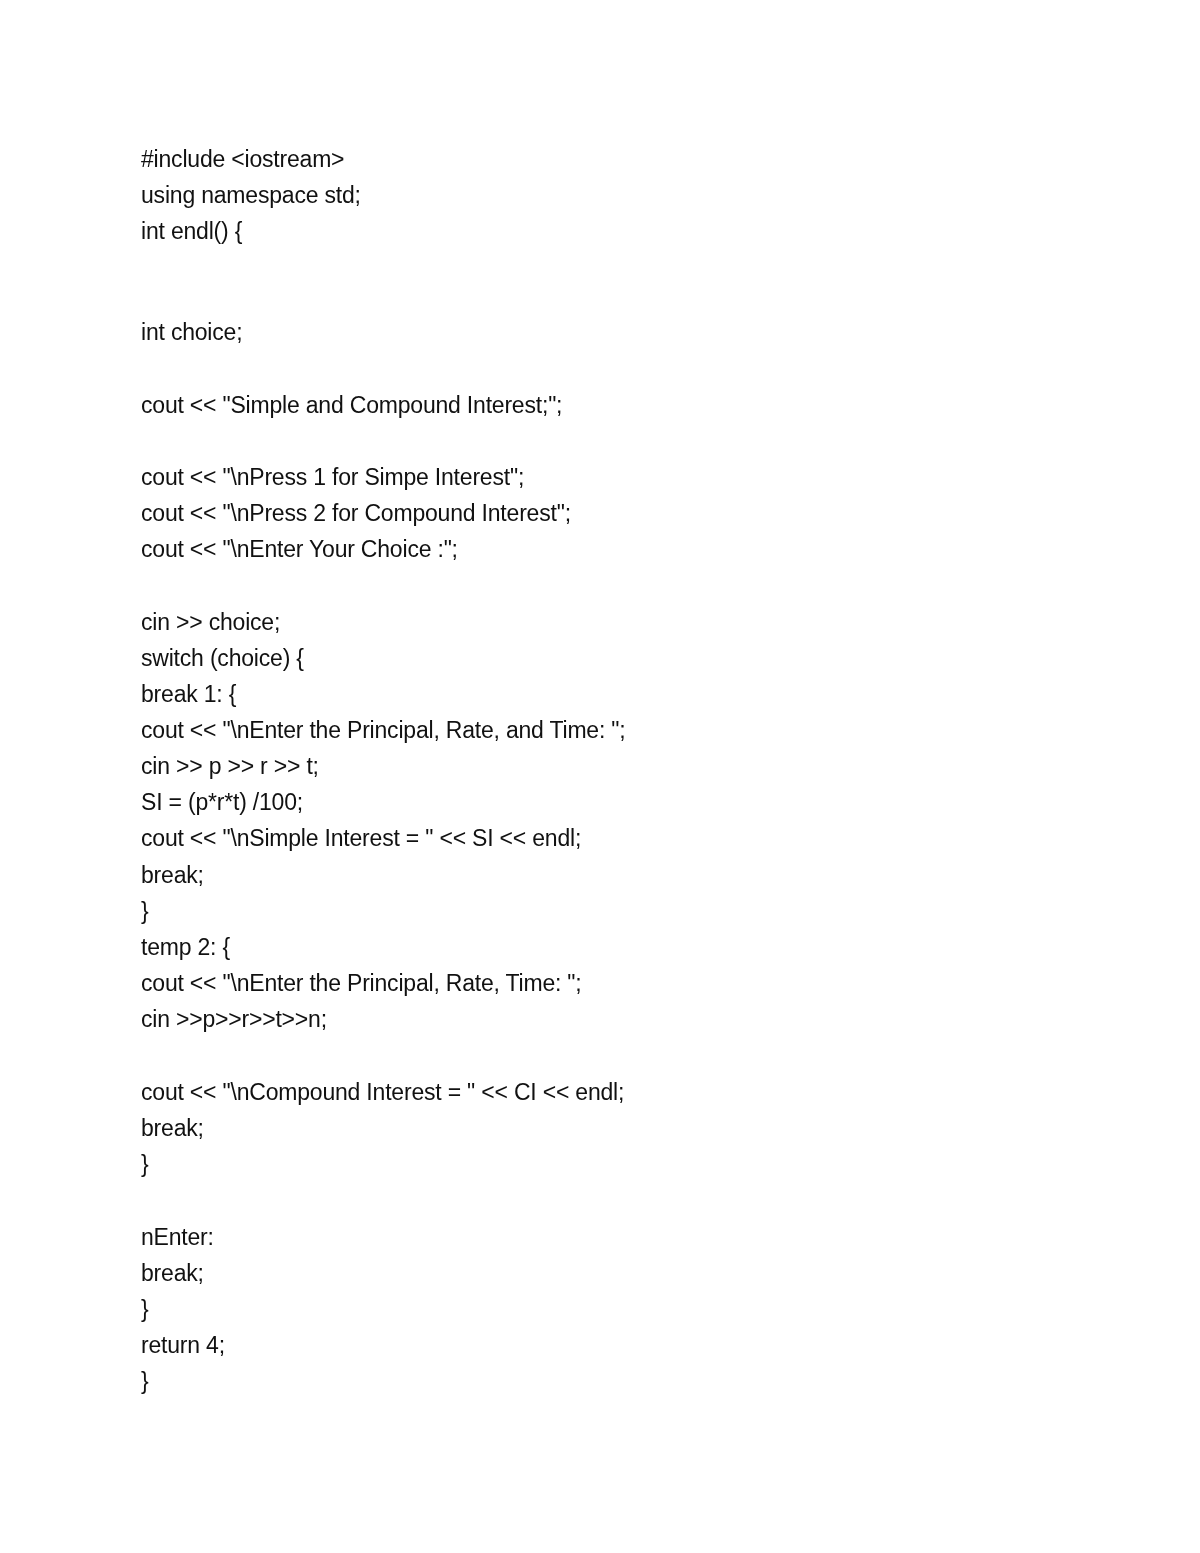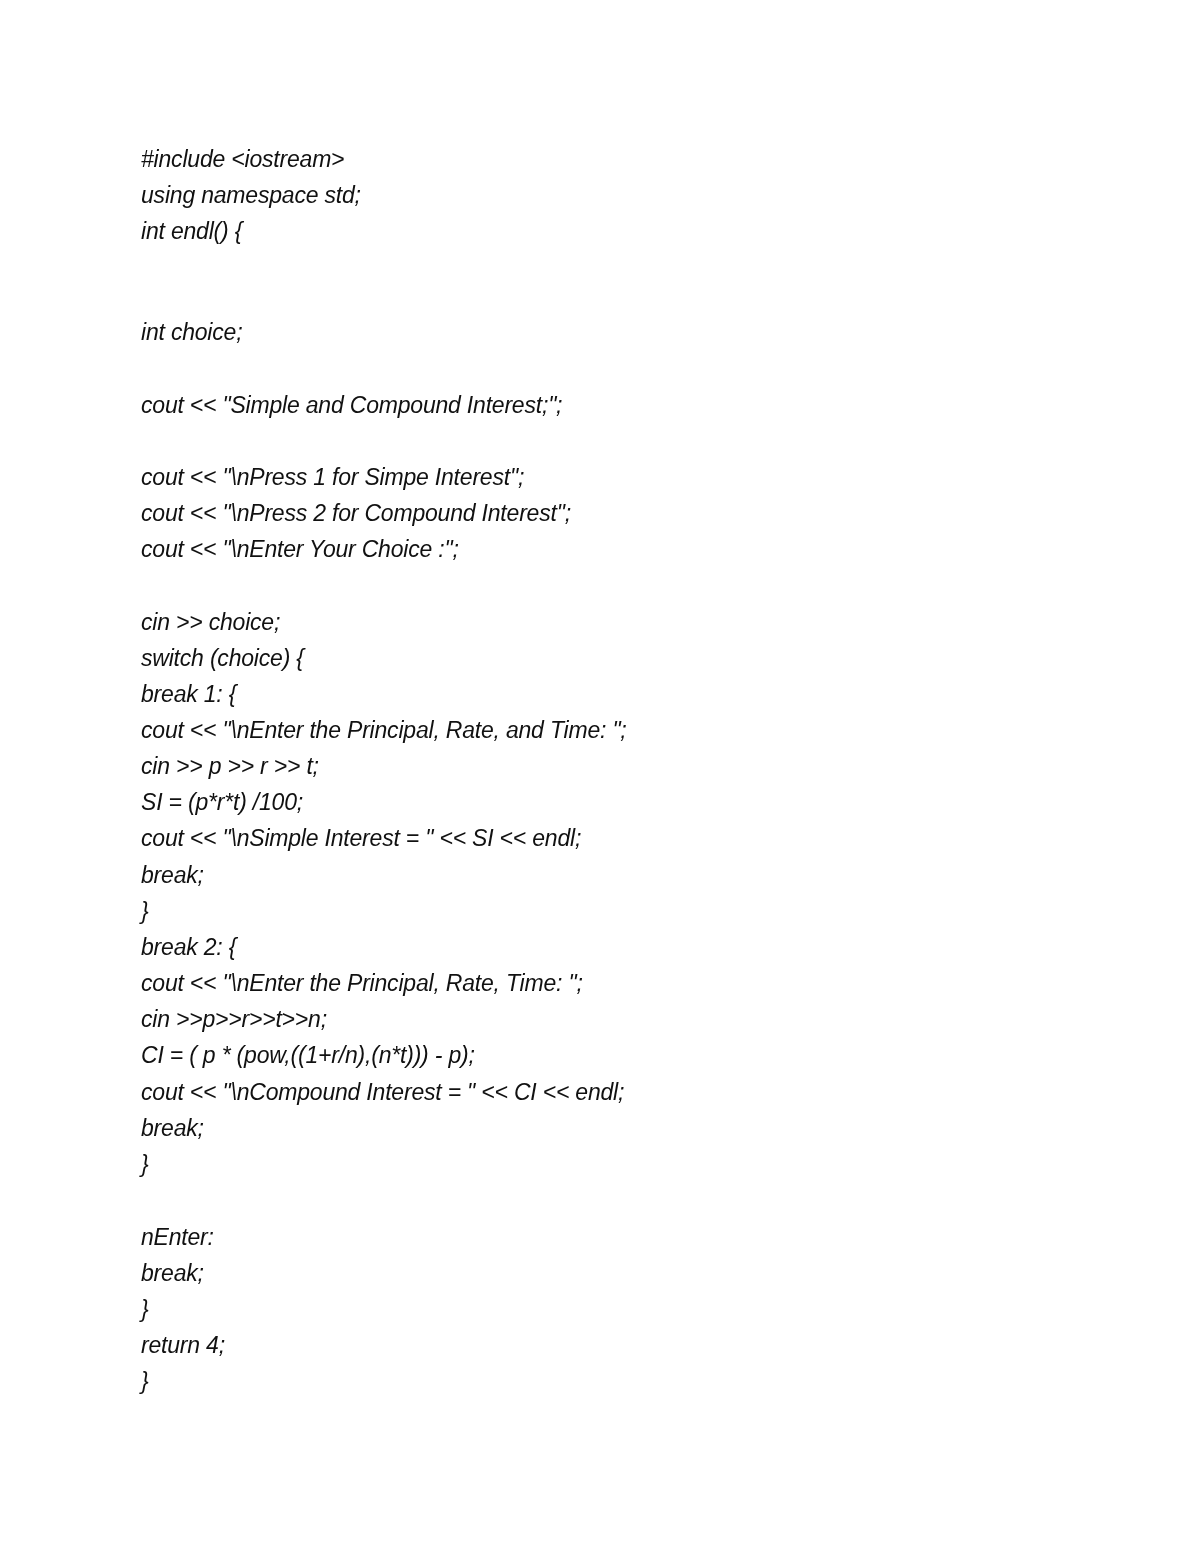--- a/index.html
+++ b/index.html
@@ -13,21 +13,20 @@
       position: relative;
       overflow: hidden;
     }
     .page {
       position: absolute;
       left: 0;
       top: 0;
       width: 1200px;
       height: 1553px;
       background: #ffffff;
-      font-style: italic;
     }
     .line {
       position: absolute;
       left: 141px;
       font-family: "Liberation Sans", "DejaVu Sans", sans-serif;
       font-size: 23px;
       line-height: 28px;
       color: #111111;
       white-space: pre;
       letter-spacing: -0.2px;
@@ -47,24 +46,23 @@
   <div class="line" style="top:535px">cout &lt;&lt; "\nEnter Your Choice :";</div>
   <div class="line" style="top:608px">cin &gt;&gt; choice;</div>
   <div class="line" style="top:644px">switch (choice) {</div>
   <div class="line" style="top:680px">break 1: {</div>
   <div class="line" style="top:716px">cout &lt;&lt; "\nEnter the Principal, Rate, and Time: ";</div>
   <div class="line" style="top:752px">cin &gt;&gt; p &gt;&gt; r &gt;&gt; t;</div>
   <div class="line" style="top:788px">SI = (p*r*t) /100;</div>
   <div class="line" style="top:824px">cout &lt;&lt; "\nSimple Interest = " &lt;&lt; SI &lt;&lt; endl;</div>
   <div class="line" style="top:861px">break;</div>
   <div class="line" style="top:897px">}</div>
-  <div class="line" style="top:933px">break 2: {</div>
+  <div class="line" style="top:933px">temp 2: {</div>
   <div class="line" style="top:969px">cout &lt;&lt; "\nEnter the Principal, Rate, Time: ";</div>
   <div class="line" style="top:1005px">cin &gt;&gt;p&gt;&gt;r&gt;&gt;t&gt;&gt;n;</div>
-  <div class="line" style="top:1041px">CI = ( p * (pow,((1+r/n),(n*t))) - p);</div>
   <div class="line" style="top:1078px">cout &lt;&lt; "\nCompound Interest = " &lt;&lt; CI &lt;&lt; endl;</div>
   <div class="line" style="top:1114px">break;</div>
   <div class="line" style="top:1150px">}</div>
   <div class="line" style="top:1223px">nEnter:</div>
   <div class="line" style="top:1259px">break;</div>
   <div class="line" style="top:1295px">}</div>
   <div class="line" style="top:1331px">return 4;</div>
   <div class="line" style="top:1367px">}</div>
 </div>
 

